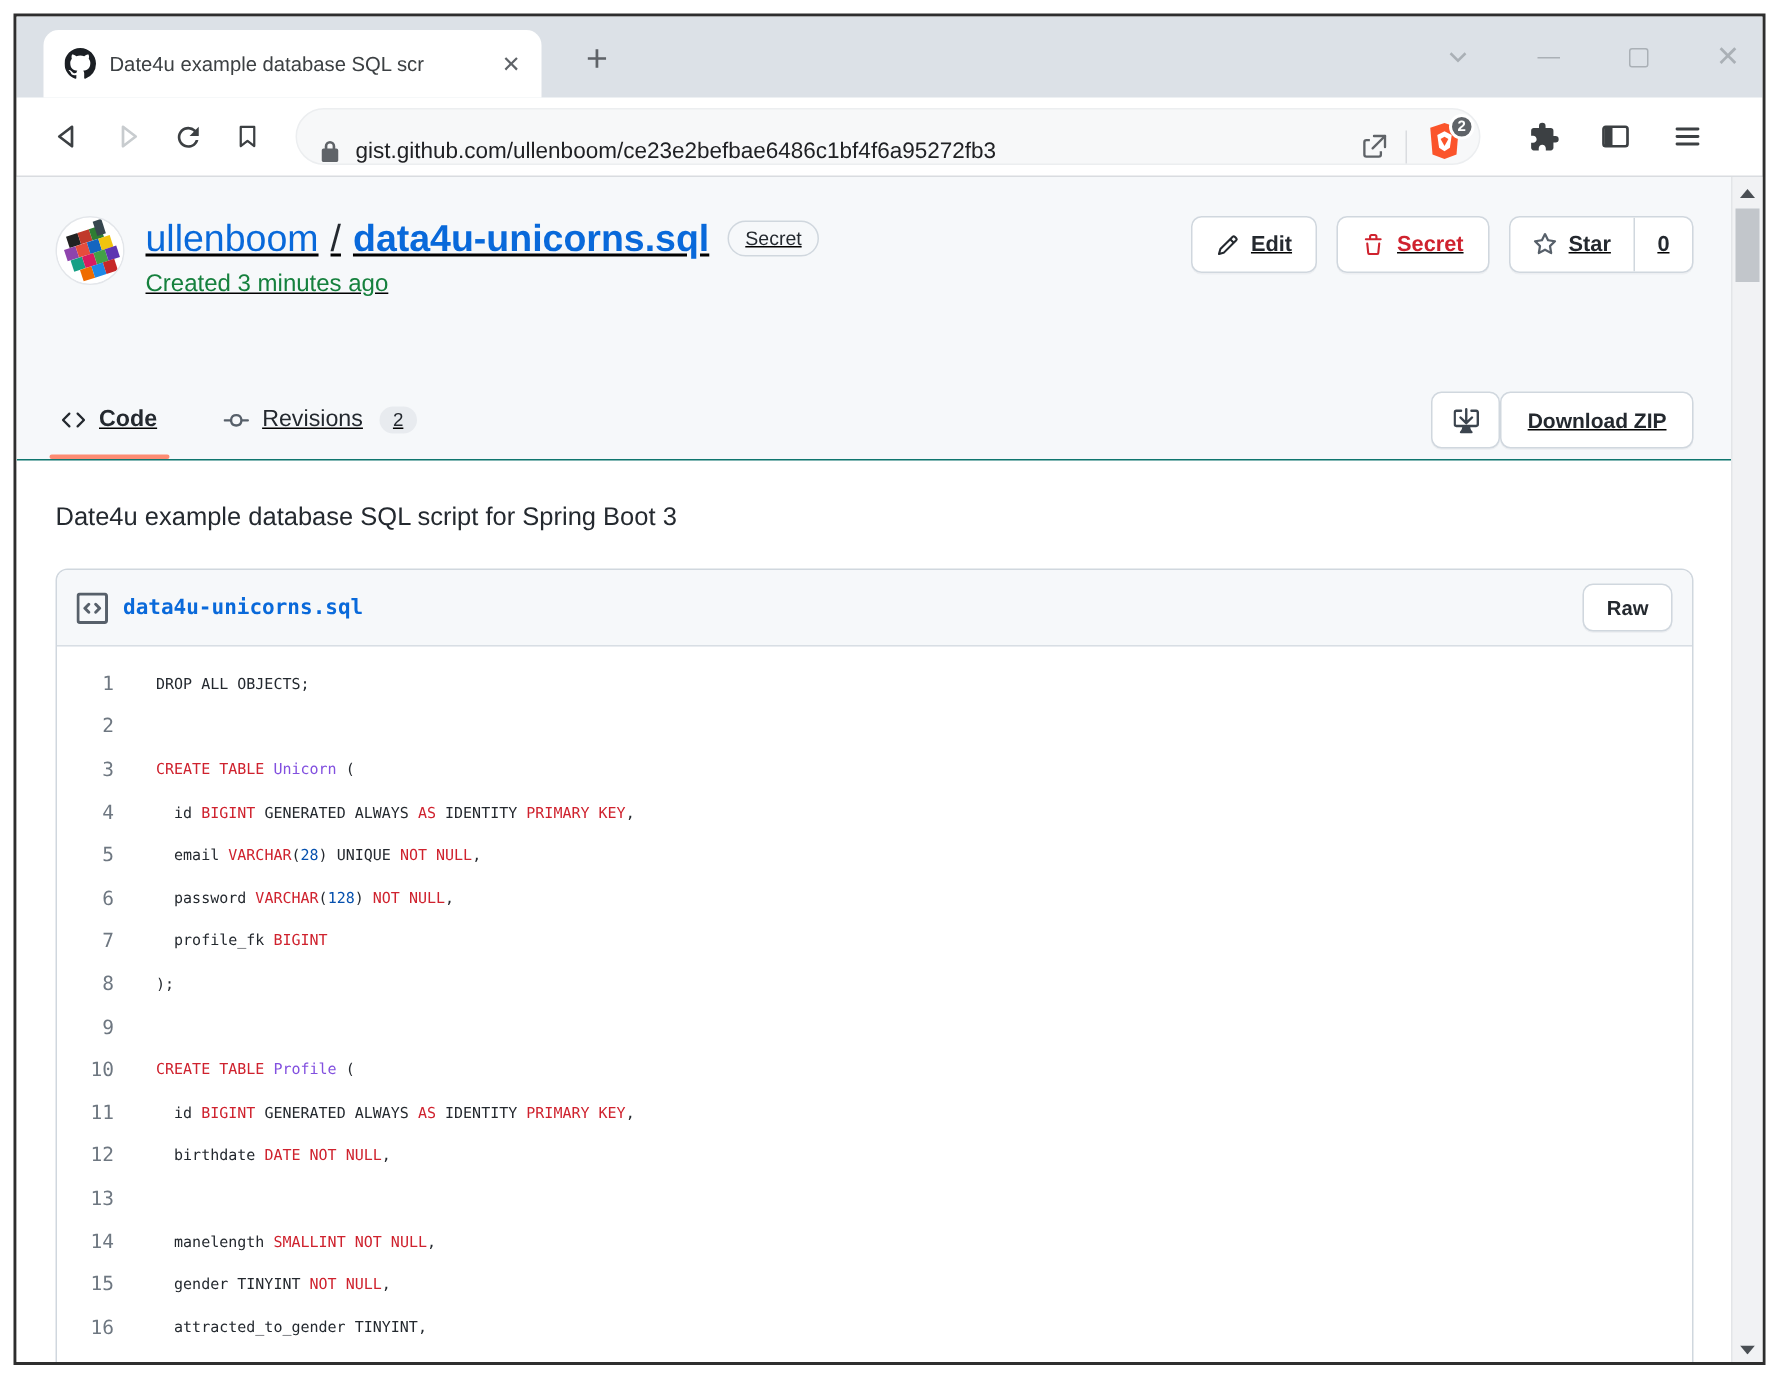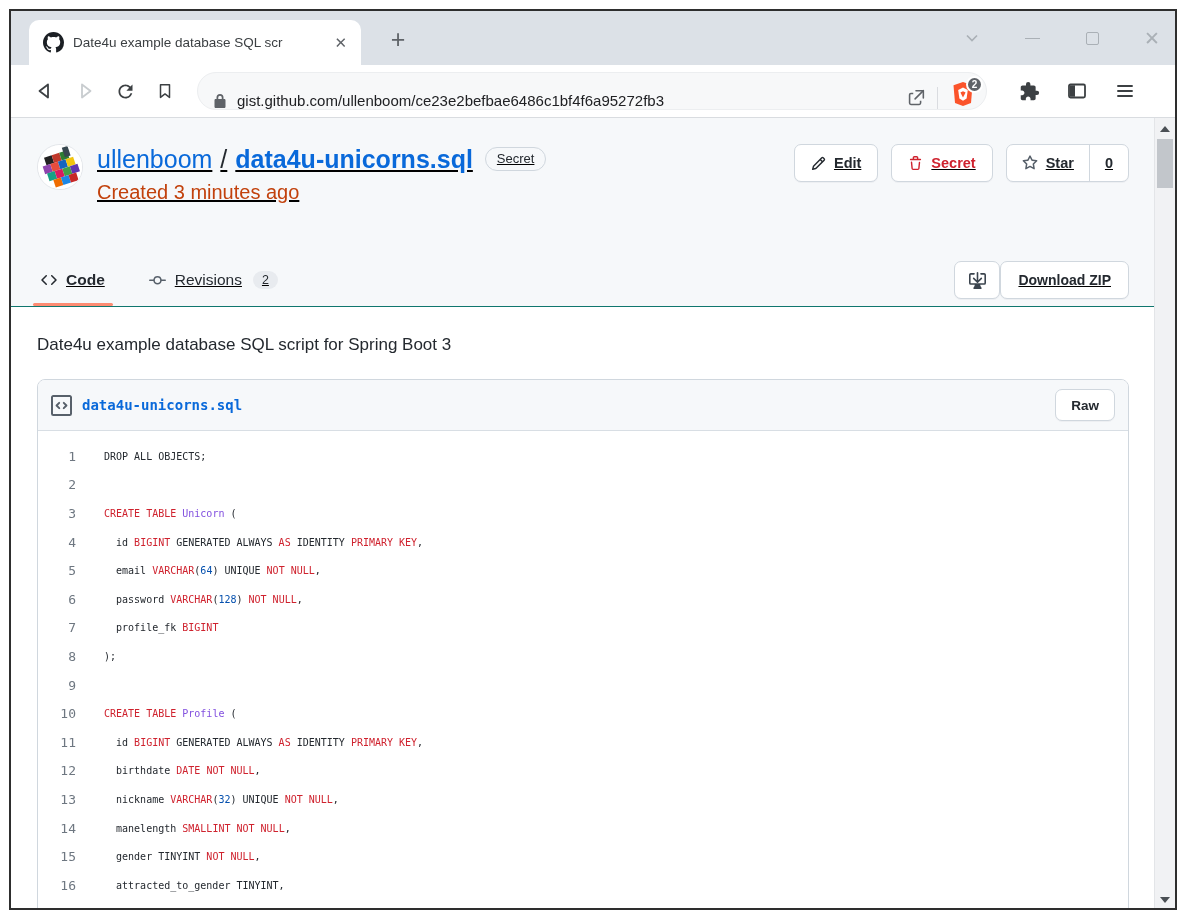--- a/index.html
+++ b/index.html
@@ -45,21 +45,21 @@
   .head-row { display:flex; align-items:flex-start; padding:0 25px 0 26px; height:70px; }
   .avatar { width:46px; height:46px; border-radius:50%; overflow:hidden; flex:none; background:#fff;
             border:1px solid #e3e6ea; }
   .title-block { margin-left:14px; }
   .gist-title { font-size:25px; font-weight:400; color:#24292f; display:flex; align-items:center; line-height:1.2; }
   .gist-title a { text-decoration:none; color:var(--link-blue,#0969da); }
   .gist-title .fname { font-weight:700; }
   .gist-title .sep { margin:0 8px; color:#24292f; }
   .secret-badge { font-size:13px; color:#24292f; border:1px solid #d0d7de; border-radius:999px;
                   padding:3px 11px; margin-left:12px; font-weight:400; background:transparent; }
-  .created { font-size:20px; color:#c2410c; margin-top:7px; }
+  .created { font-size:16px; color:#15803d; margin-top:7px; }
 
   .actions { margin-left:auto; display:flex; gap:13px; }
   .gh-btn { display:flex; align-items:center; gap:8px; height:38px; padding:0 16px; background:#fff;
             border:1px solid #d0d7de; border-radius:7px; font-size:14.5px; font-weight:600; color:#24292f;
             box-shadow:0 1px 0 rgba(31,35,40,.04); cursor:pointer; }
   .gh-btn.danger { color:var(--delete-red,#cf222e); }
   .star-group { display:flex; height:38px; border:1px solid #d0d7de; border-radius:7px; overflow:hidden;
                 background:#fff; box-shadow:0 1px 0 rgba(31,35,40,.04); }
   .star-main { display:flex; align-items:center; gap:8px; padding:0 15px; font-size:14.5px; font-weight:600; color:#24292f; }
   .star-count { display:flex; align-items:center; padding:0 15px; border-left:1px solid #d0d7de;
@@ -344,21 +344,21 @@
               <div class="code-row">
                 <span class="ln">3</span>
                 <span class="lc"><span class="tok-k">CREATE TABLE</span><span class="tok-p"> </span><span class="tok-e">Unicorn</span><span class="tok-p"> (</span></span>
               </div>
               <div class="code-row">
                 <span class="ln">4</span>
                 <span class="lc"><span class="tok-p">  id </span><span class="tok-k">BIGINT</span><span class="tok-p"> GENERATED ALWAYS </span><span class="tok-k">AS</span><span class="tok-p"> IDENTITY </span><span class="tok-k">PRIMARY KEY</span><span class="tok-p">,</span></span>
               </div>
               <div class="code-row">
                 <span class="ln">5</span>
-                <span class="lc"><span class="tok-p">  email </span><span class="tok-k">VARCHAR</span><span class="tok-p">(</span><span class="tok-n">64</span><span class="tok-p">) UNIQUE </span><span class="tok-k">NOT NULL</span><span class="tok-p">,</span></span>
+                <span class="lc"><span class="tok-p">  email </span><span class="tok-k">VARCHAR</span><span class="tok-p">(</span><span class="tok-n">28</span><span class="tok-p">) UNIQUE </span><span class="tok-k">NOT NULL</span><span class="tok-p">,</span></span>
               </div>
               <div class="code-row">
                 <span class="ln">6</span>
                 <span class="lc"><span class="tok-p">  password </span><span class="tok-k">VARCHAR</span><span class="tok-p">(</span><span class="tok-n">128</span><span class="tok-p">) </span><span class="tok-k">NOT NULL</span><span class="tok-p">,</span></span>
               </div>
               <div class="code-row">
                 <span class="ln">7</span>
                 <span class="lc"><span class="tok-p">  profile_fk </span><span class="tok-k">BIGINT</span></span>
               </div>
               <div class="code-row">
@@ -376,21 +376,20 @@
               <div class="code-row">
                 <span class="ln">11</span>
                 <span class="lc"><span class="tok-p">  id </span><span class="tok-k">BIGINT</span><span class="tok-p"> GENERATED ALWAYS </span><span class="tok-k">AS</span><span class="tok-p"> IDENTITY </span><span class="tok-k">PRIMARY KEY</span><span class="tok-p">,</span></span>
               </div>
               <div class="code-row">
                 <span class="ln">12</span>
                 <span class="lc"><span class="tok-p">  birthdate </span><span class="tok-k">DATE</span><span class="tok-p"> </span><span class="tok-k">NOT NULL</span><span class="tok-p">,</span></span>
               </div>
               <div class="code-row">
                 <span class="ln">13</span>
-                <span class="lc"><span class="tok-p">  nickname </span><span class="tok-k">VARCHAR</span><span class="tok-p">(</span><span class="tok-n">32</span><span class="tok-p">) UNIQUE </span><span class="tok-k">NOT NULL</span><span class="tok-p">,</span></span>
               </div>
               <div class="code-row">
                 <span class="ln">14</span>
                 <span class="lc"><span class="tok-p">  manelength </span><span class="tok-k">SMALLINT</span><span class="tok-p"> </span><span class="tok-k">NOT NULL</span><span class="tok-p">,</span></span>
               </div>
               <div class="code-row">
                 <span class="ln">15</span>
                 <span class="lc"><span class="tok-p">  gender TINYINT </span><span class="tok-k">NOT NULL</span><span class="tok-p">,</span></span>
               </div>
               <div class="code-row">

